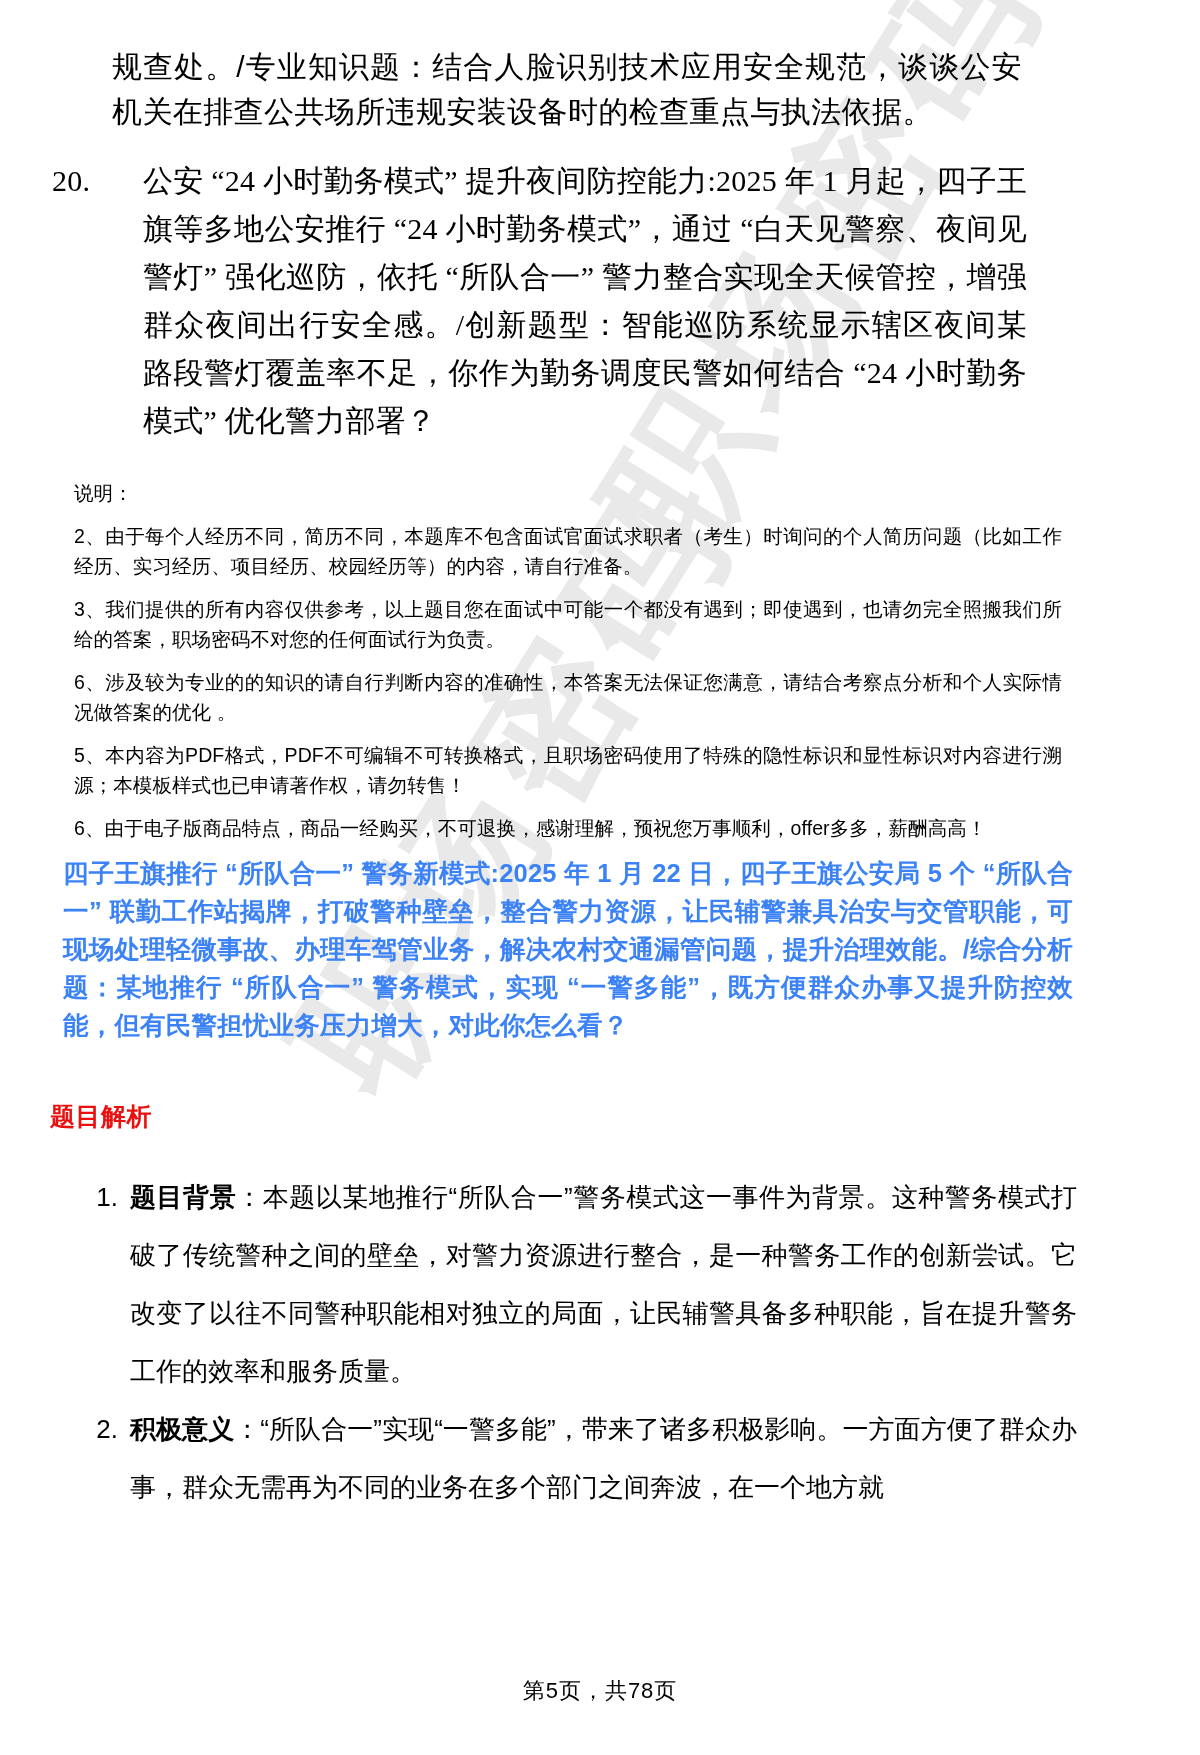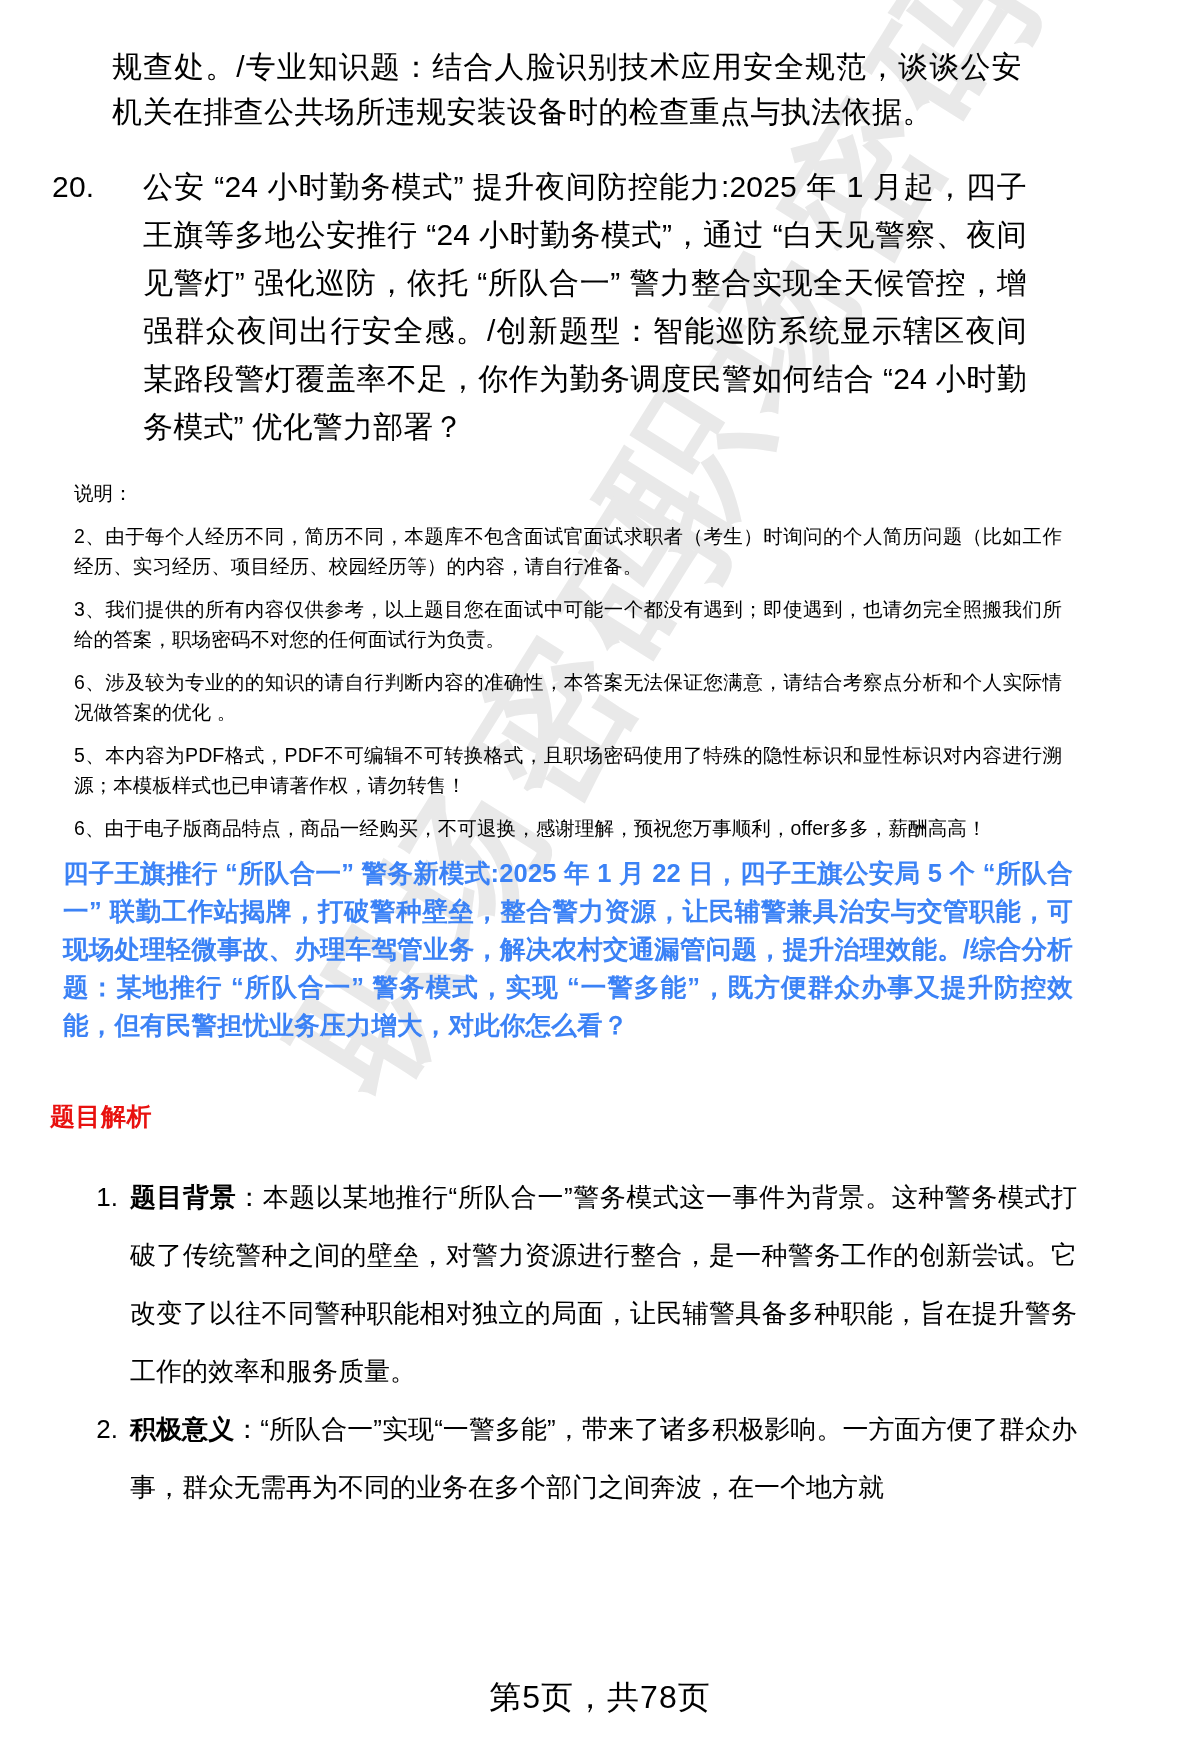--- a/index.html
+++ b/index.html
@@ -60,25 +60,26 @@
     width: 910px;
     font-size: 30px;
     line-height: 45px;
     letter-spacing: 0.4px;
     text-align: justify;
   }
 
   .q-item {
     position: absolute;
     left: 52px;
-    top: 163px;
+    top: 157px;
     width: 975px;
     font-size: 30px;
     line-height: 48px;
     letter-spacing: 0.2px;
+    font-family: Liberation Serif, serif;
   }
   .q-item .q-num {
     position: absolute;
     left: 0px;
     top: 0px;
     width: 52px;
     text-align: left;
   }
   .q-item .q-text {
     display: block;
@@ -154,21 +155,21 @@
     font-weight: bold;
   }
 
   
   .footer {
     position: absolute;
     left: 0;
     top: 1676px;
     width: 1200px;
     text-align: center;
-    font-size: 32px;
+    font-size: 22px;
     letter-spacing: 1px;
   }
 </style>
 </head>
 <body>
 
 <div id="page">
 
   <div class="watermark wm-a">职场密码</div>
   <div class="watermark wm-b">职场密码</div>

